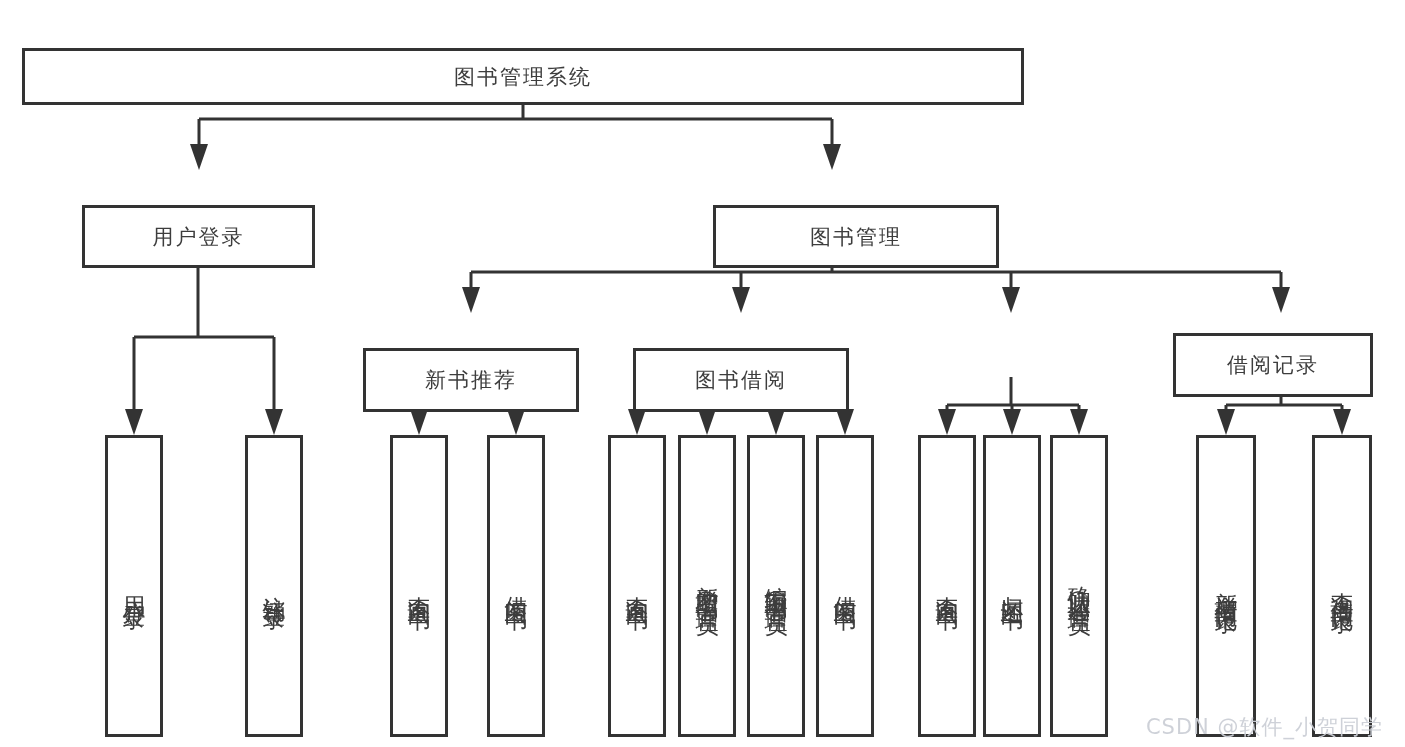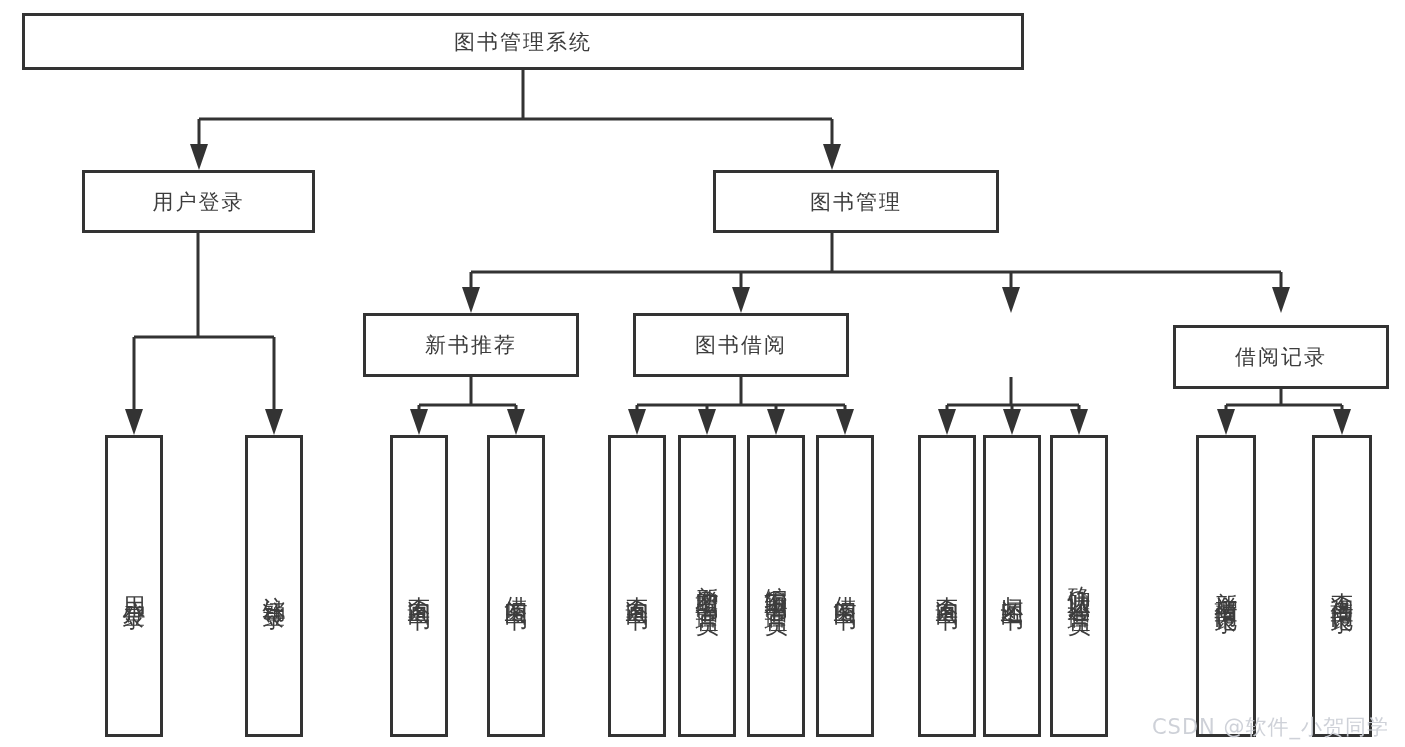--- a/index.html
+++ b/index.html
@@ -19,31 +19,32 @@
     display:flex;
     align-items:center;
     justify-content:center;
     color:#3d3d3d;
     text-align:center;
   }
   .node-h{
     font-size:21px;
     letter-spacing:2px;
     white-space:nowrap;
+    margin-top:35px;
   }
   .node-v{
     writing-mode:vertical-rl;
     text-orientation:mixed;
     font-size:23px;
     letter-spacing:4px;
     line-height:1;
   }
   .watermark{
     position:absolute;
-    right:16px;
+    right:22px;
     bottom:6px;
     font-size:21px;
     color:rgba(203,207,214,0.95);
     letter-spacing:1px;
     z-index:5;
     white-space:nowrap;
     text-align:right;
   }
 </style>
 </head>
@@ -84,21 +85,21 @@
     </g>
   </svg>
 
   <div class="node node-h" style="left:22px;top:13px;width:1002px;height:57px;">图书管理系统</div>
 
   <div class="node node-h" style="left:82px;top:170px;width:233px;height:63px;">用户登录</div>
   <div class="node node-h" style="left:713px;top:170px;width:286px;height:63px;">图书管理</div>
 
   <div class="node node-h" style="left:363px;top:313px;width:216px;height:64px;">新书推荐</div>
   <div class="node node-h" style="left:633px;top:313px;width:216px;height:64px;">图书借阅</div>
-  <div class="node node-h" style="left:1173px;top:325px;width:216px;height:64px;">借阅记录</div>
+  <div class="node node-h" style="left:1173px;top:298px;width:200px;height:64px;">借阅记录</div>
 
   <div class="node node-v" style="left:105px;top:435px;width:58px;height:302px;">用户登录</div>
   <div class="node node-v" style="left:245px;top:435px;width:58px;height:302px;">注销登录</div>
 
   <div class="node node-v" style="left:390px;top:435px;width:58px;height:302px;">查询图书</div>
   <div class="node node-v" style="left:487px;top:435px;width:58px;height:302px;">借阅图书</div>
 
   <div class="node node-v" style="left:608px;top:435px;width:58px;height:302px;">查询图书</div>
   <div class="node node-v" style="left:678px;top:435px;width:58px;height:302px;">新增图书（管理员）</div>
   <div class="node node-v" style="left:747px;top:435px;width:58px;height:302px;">编辑图书（管理员）</div>

